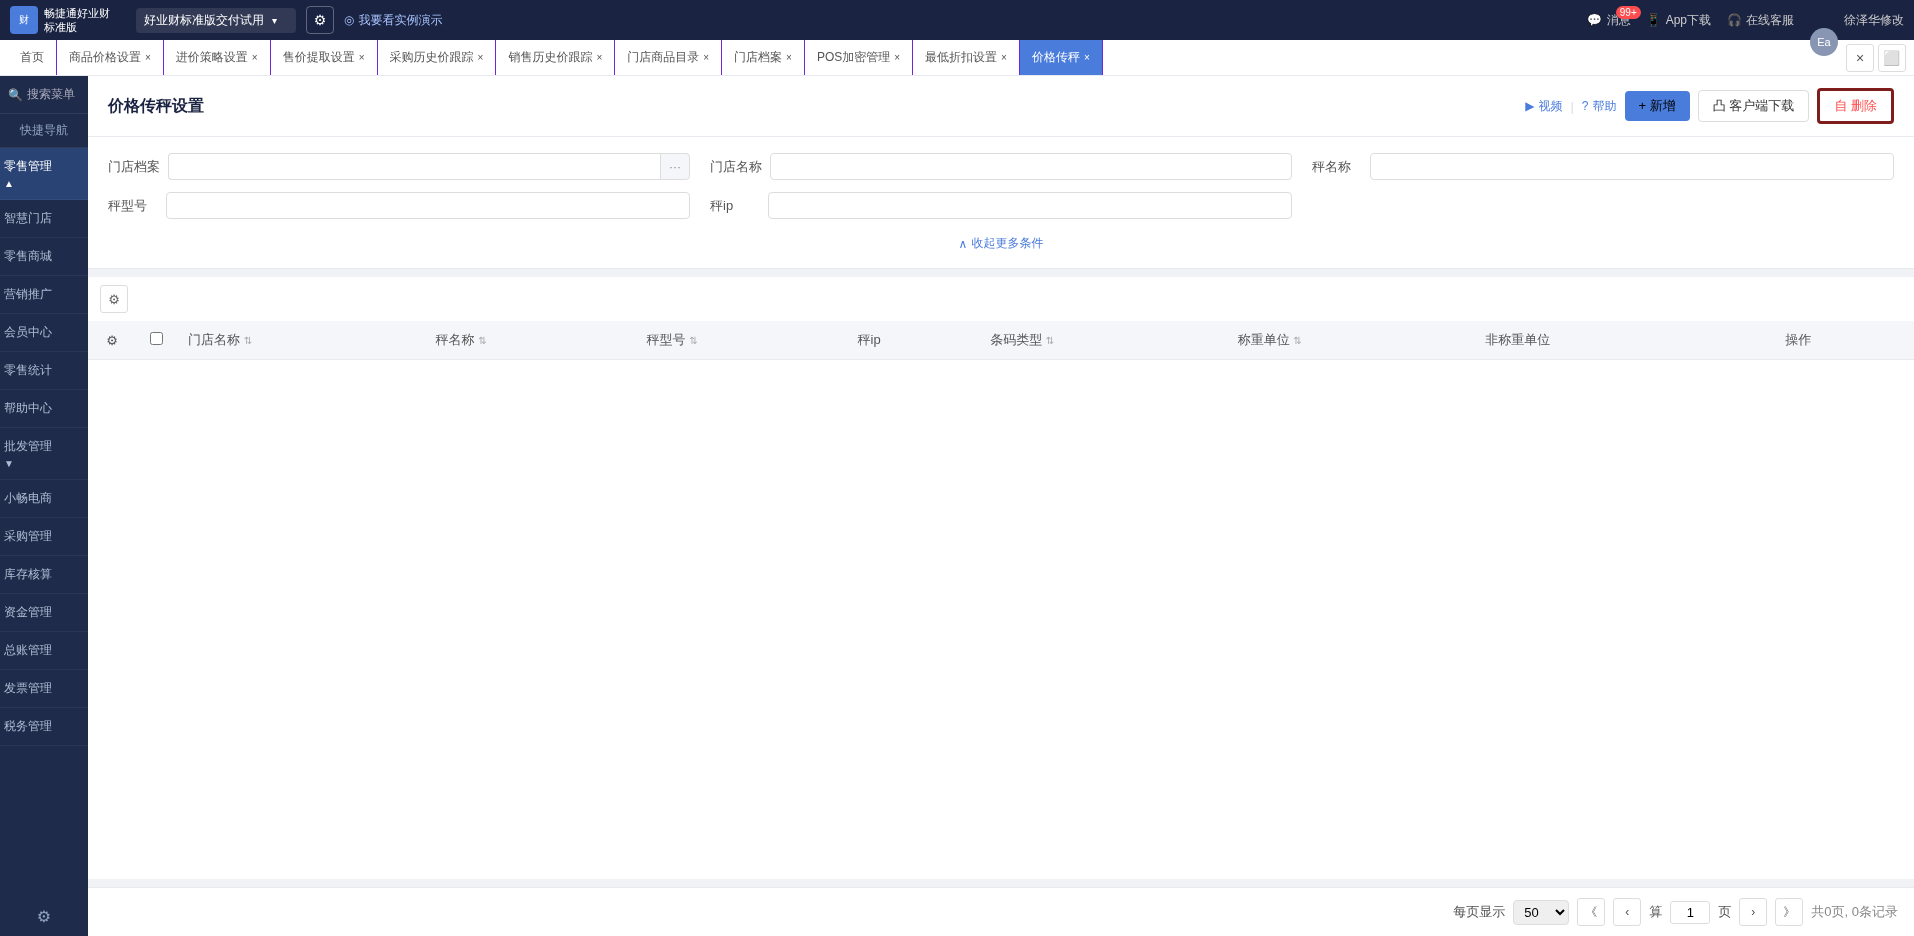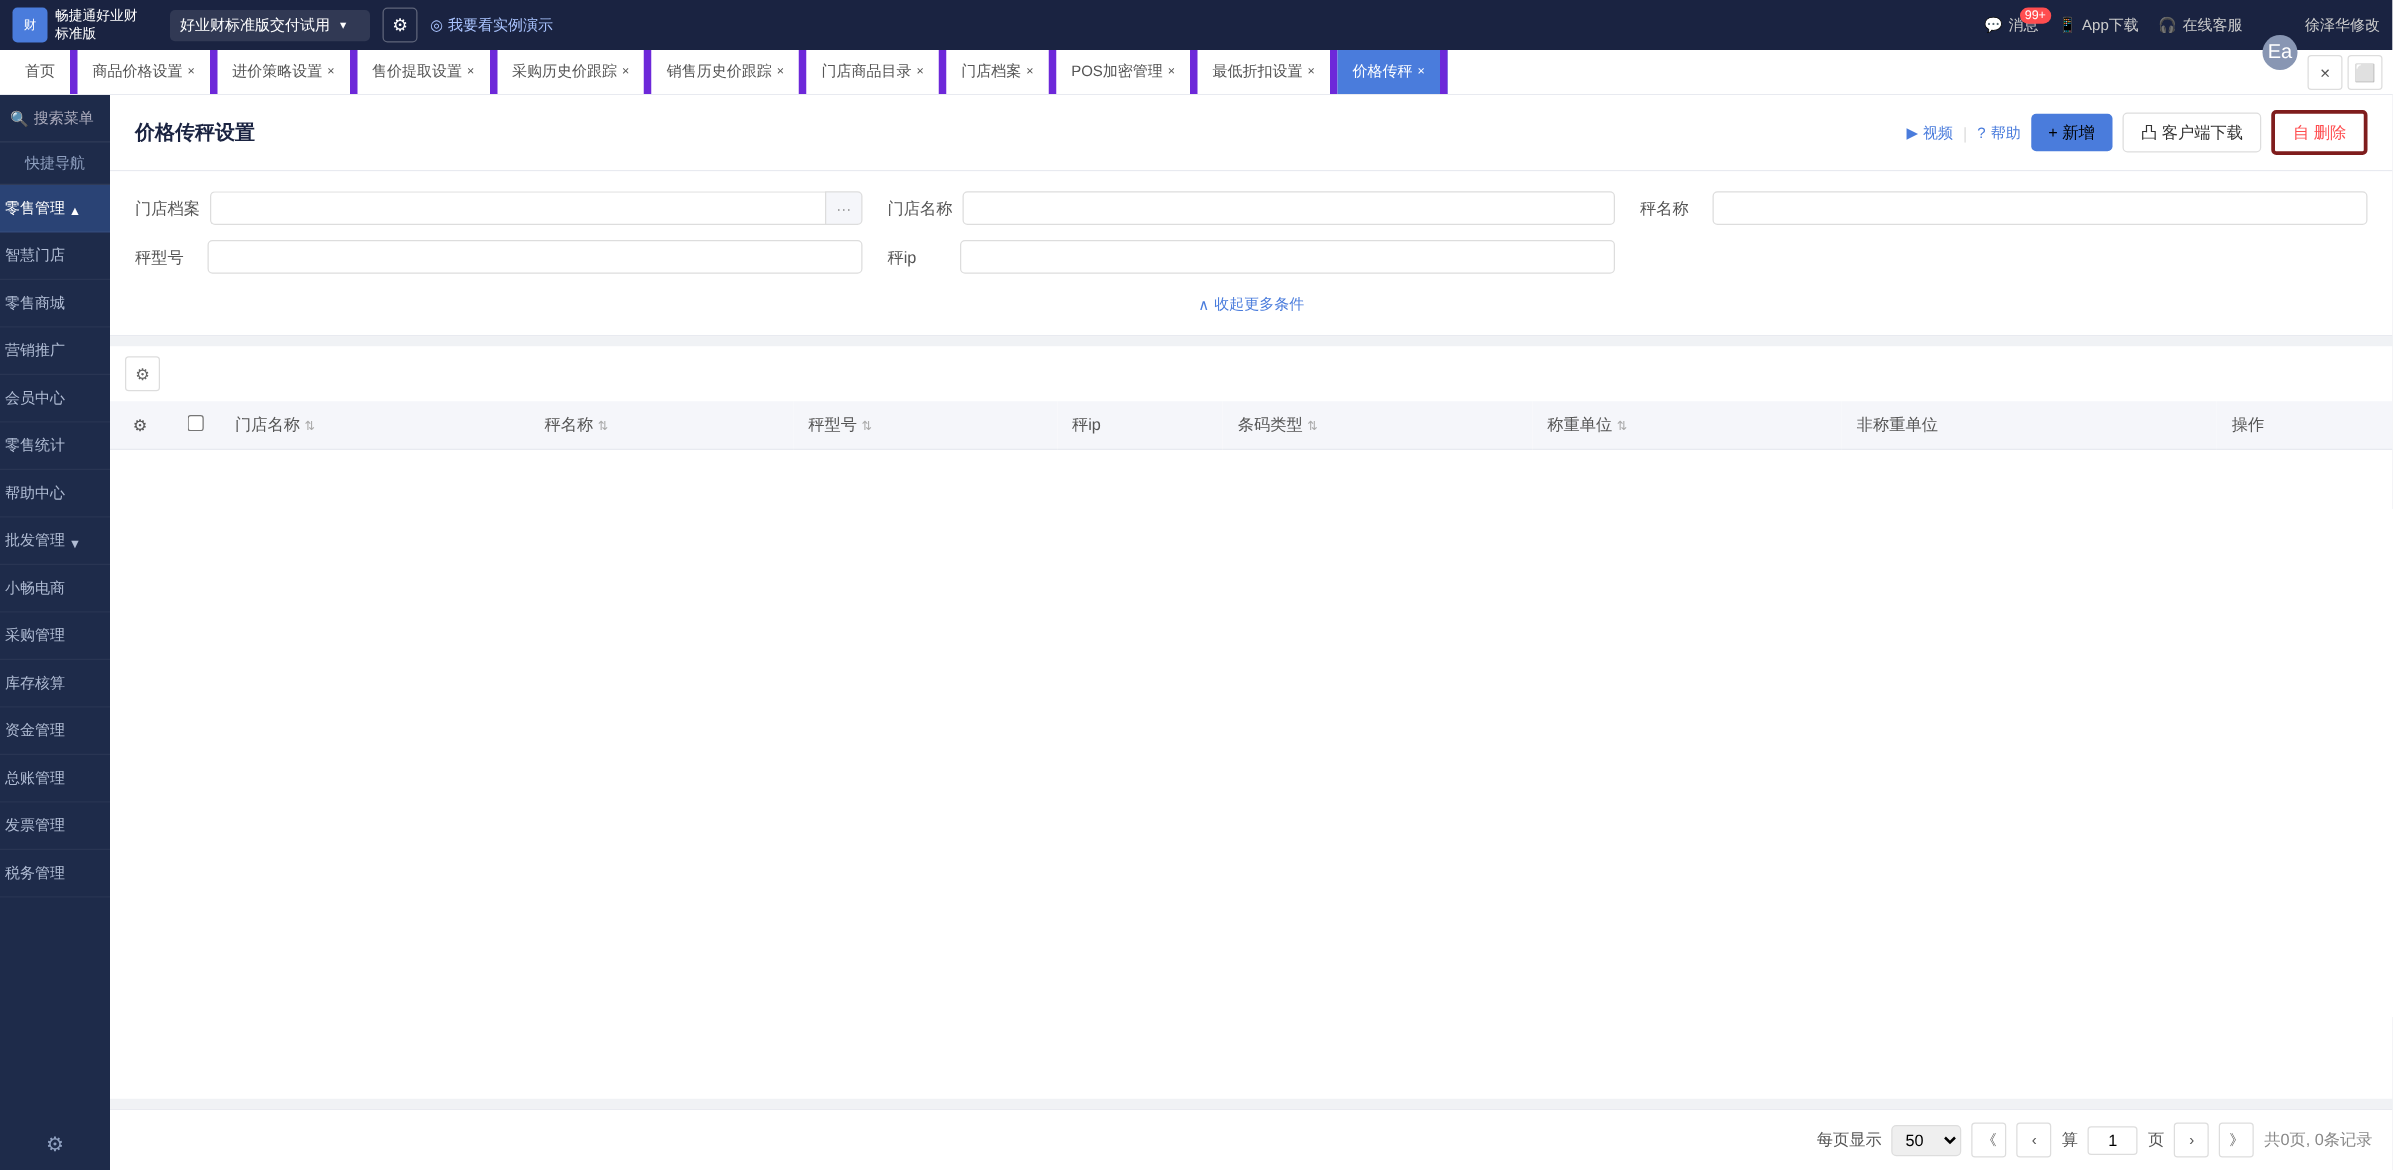--- a/index.html
+++ b/index.html
@@ -69,21 +69,21 @@
       padding: 1px 4px;
       position: absolute;
       top: -6px; right: -10px;
       min-width: 18px; text-align: center;
     }
     .user-avatar {
       width: 28px; height: 28px;
       background: #8896b3;
       border-radius: 50%;
       display: flex; align-items: center; justify-content: center;
-      font-size: 16px; color: #fff; margin-top: 44px;
+      font-size: 11px; color: #fff; margin-top: 44px;
     }
 
     
     .tab-bar {
       height: 36px;
       background: #fff;
       border-bottom: 1px solid #e8eaf0;
       display: flex;
       align-items: center;
       padding: 0 8px;
@@ -92,21 +92,21 @@
     }
     .tab-bar::-webkit-scrollbar { height: 3px; }
     .tab-item {
       display: flex; align-items: center; gap: 4px;
       padding: 0 12px;
       height: 36px;
       font-size: 12px;
       color: #555;
       cursor: pointer;
       white-space: nowrap;
-      border-right: 6px solid #6d28d9;
+      border-right: 1px solid #6d28d9;
       flex-shrink: 0;
     }
     .tab-item.active {
       background: #4a7cdc;
       color: #fff;
     }
     .tab-item .close-icon { font-size: 10px; color: inherit; }
     .tab-bar-controls {
       margin-left: auto;
       display: flex; align-items: center; gap: 4px;
@@ -156,22 +156,22 @@
       border-bottom: 1px solid rgba(255,255,255,0.08);
     }
     .sidebar-item {
       padding: 10px 4px;
       font-size: 12px;
       cursor: pointer;
       text-align: center;
       color: #b0bcd4;
       border-bottom: 1px solid rgba(255,255,255,0.05);
       display: flex;
-      flex-direction: row;
-      align-items: flex-end;
+      flex-direction: column;
+      align-items: flex-start;
       gap: 3px;
     }
     .sidebar-item.active { background: rgba(74,124,220,0.3); color: #fff; }
     .sidebar-item .arrow { font-size: 10px; }
     .sidebar-bottom {
       margin-top: auto;
       padding: 10px;
       text-align: center;
       color: #8fa0c0;
       cursor: pointer;

